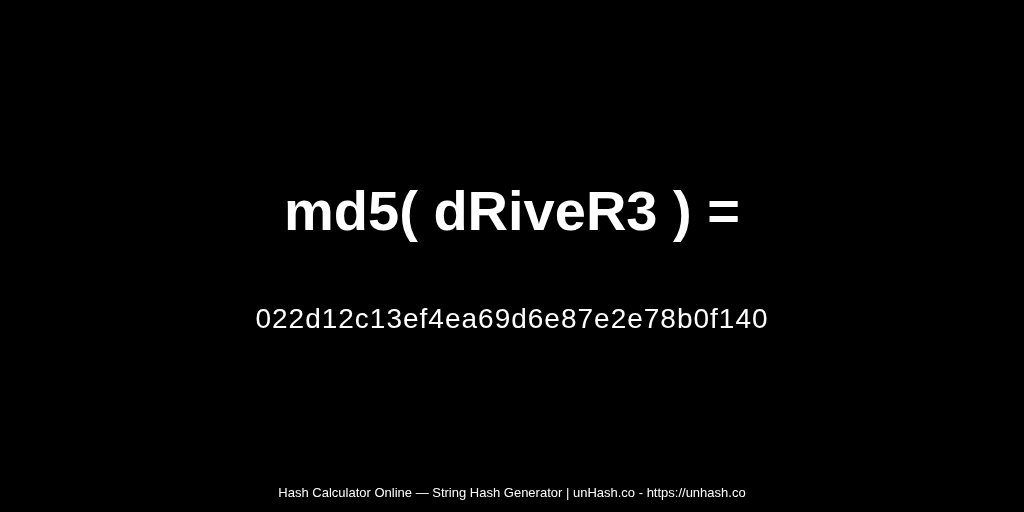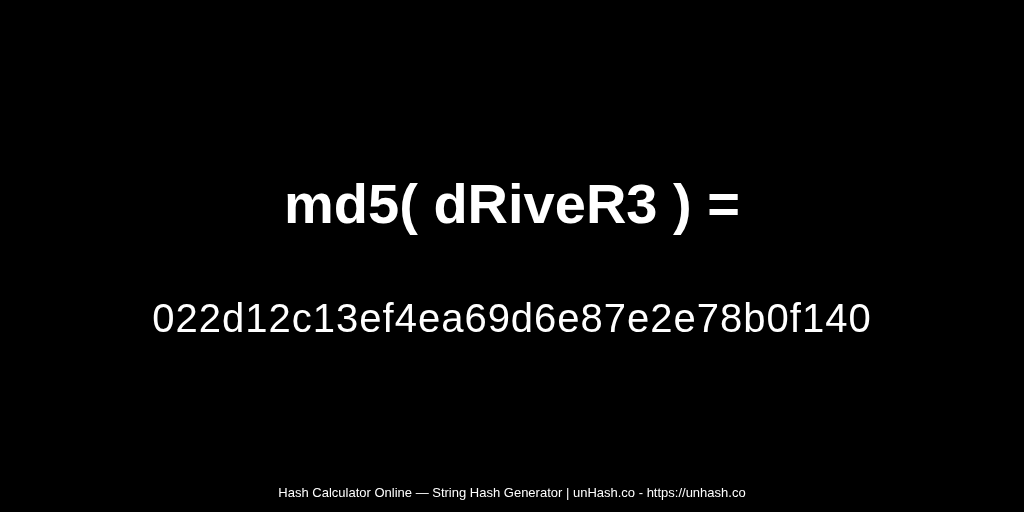--- a/index.html
+++ b/index.html
@@ -30,21 +30,21 @@
     }
     .hash-expression {
       color: #ffffff;
       font-size: 56px;
       font-weight: bold;
       text-align: center;
       margin-bottom: 28px;
     }
     .hash-result {
       color: #ffffff;
-      font-size: 40px;
+      font-size: 28px;
       font-weight: normal;
       text-align: center;
       letter-spacing: 1px;
     }
     .footer {
       position: absolute;
       bottom: 12px;
       width: 100%;
       text-align: center;
       color: #ffffff;

